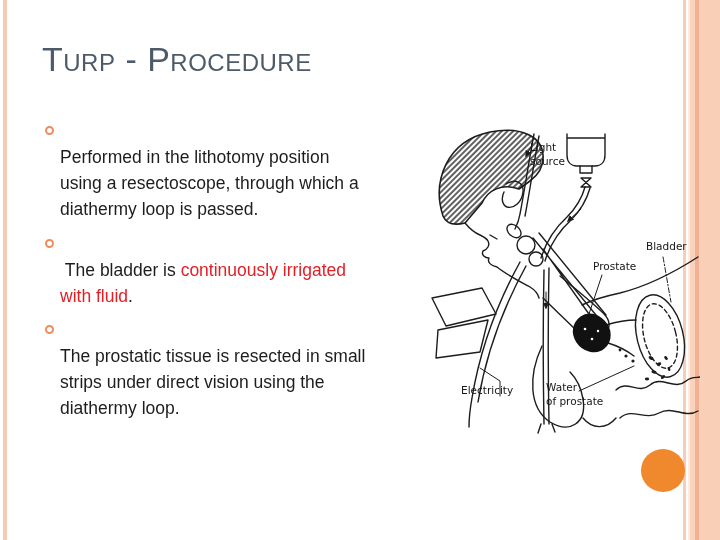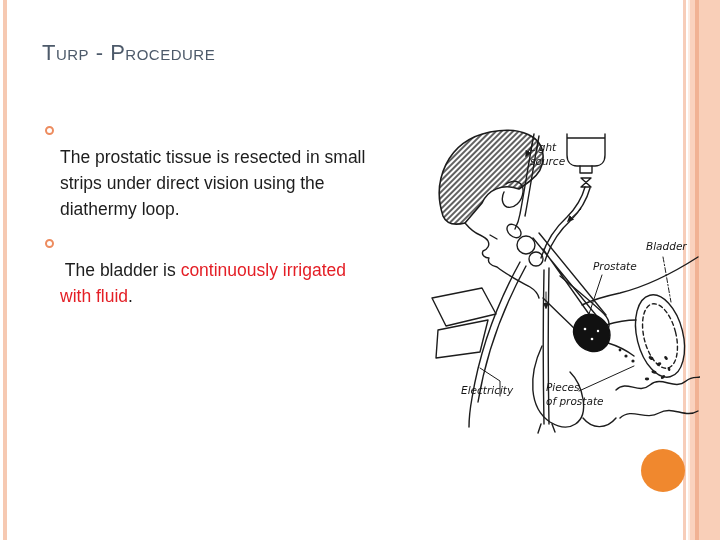--- a/index.html
+++ b/index.html
@@ -20,40 +20,40 @@
       #f1b294 15px,#f1b294 19px,
       #f9cfb8 19px,#f9cfb8 40px);
   }
   .accent-circle{
     position:absolute;left:641px;top:449px;width:44px;height:43px;
     border-radius:50%;background:#f0882e;
   }
   
   .title{
     position:absolute;left:42px;top:40px;
-    font-size:22px;font-weight:400;font-variant:small-caps;
+    font-size:34px;font-weight:400;font-variant:small-caps;
     color:#4d5a6a;letter-spacing:.5px;white-space:nowrap;
   }
   
   .bullets{position:absolute;left:45px;top:118px;width:402px;}
   .bullet-item{
     position:relative;padding-left:15px;margin-bottom:8.5px;
     font-size:17.5px;line-height:26px;color:#1d1d1d;white-space:pre-line;
   }
   .bullet-item .marker{
     position:absolute;left:0;top:8px;width:5px;height:5px;
     border:2.5px solid #ed8c5f;border-radius:50%;background:#fff;
   }
   .red{color:#e41e25;}
   
   .diagram{position:absolute;left:430px;top:128px;width:270px;height:335px;}
   .diagram svg{position:absolute;left:0;top:0;}
   .dlabel{
     position:absolute;font-family:"DejaVu Sans",sans-serif;
-    font-size:10.5px;line-height:13.5px;color:#161616;white-space:pre-line;font-style:italic;
+    font-size:10.5px;line-height:13.5px;color:#161616;white-space:pre-line;
   }
   .lbl-light{left:100px;top:13px;}
   .lbl-water{left:150px;top:70px;}
   .lbl-bladder{left:216px;top:112px;}
   .lbl-prostate{left:163px;top:132px;}
   .lbl-pieces-washed{left:57px;top:207px;line-height:14px;}
   .lbl-electricity{left:31px;top:256px;}
   .lbl-pieces{left:116px;top:253px;}
 </style>
 </head>
@@ -62,27 +62,32 @@
 <div class="slide">
 
   <div class="left-stripe"></div>
   <div class="right-bar"></div>
   <div class="accent-circle"></div>
 
   <div class="title">Turp - Procedure</div>
 
   <div class="bullets">
     <div class="bullet-item">
-      <span class="marker"></span><span>The prostatic tissue is resected in small
-strips under direct vision using the
-diathermy loop.</span><span class="red"></span><span></span>
+      <span class="marker"></span><span>Performed in the lithotomy position
+using a resectoscope, through which a
+diathermy loop is passed.</span><span class="red"></span><span></span>
     </div>
     <div class="bullet-item">
       <span class="marker"></span><span>&nbsp;The bladder is </span><span class="red">continuously irrigated
 with fluid</span><span>.</span>
+    </div>
+    <div class="bullet-item">
+      <span class="marker"></span><span>The prostatic tissue is resected in small
+strips under direct vision using the
+diathermy loop.</span><span class="red"></span><span></span>
     </div>
 
   </div>
 
   <div class="diagram">
     <svg width="270" height="335" viewBox="0 0 270 335">
       <defs>
         <pattern id="hatch" width="4" height="4" patternUnits="userSpaceOnUse" patternTransform="rotate(45)">
           <line x1="1" y1="0" x2="1" y2="4" stroke="#1c1c1c" stroke-width="1.4"></line>
         </pattern>
@@ -161,17 +166,17 @@
           <path d="M70,268 L70,253 L50,240"></path>
           <path d="M151,81 L138,93" marker-end="url(#arr)"></path>
         </g>
       </g>
     </svg>
     <div class="dlabel lbl-light">Light
 source</div>
     <div class="dlabel lbl-bladder">Bladder</div>
     <div class="dlabel lbl-prostate">Prostate</div>
     <div class="dlabel lbl-electricity">Electricity</div>
-    <div class="dlabel lbl-pieces">Pieces
+    <div class="dlabel lbl-pieces">Water
 of prostate</div>
   </div>
 
 </div>
 
 </body></html>

